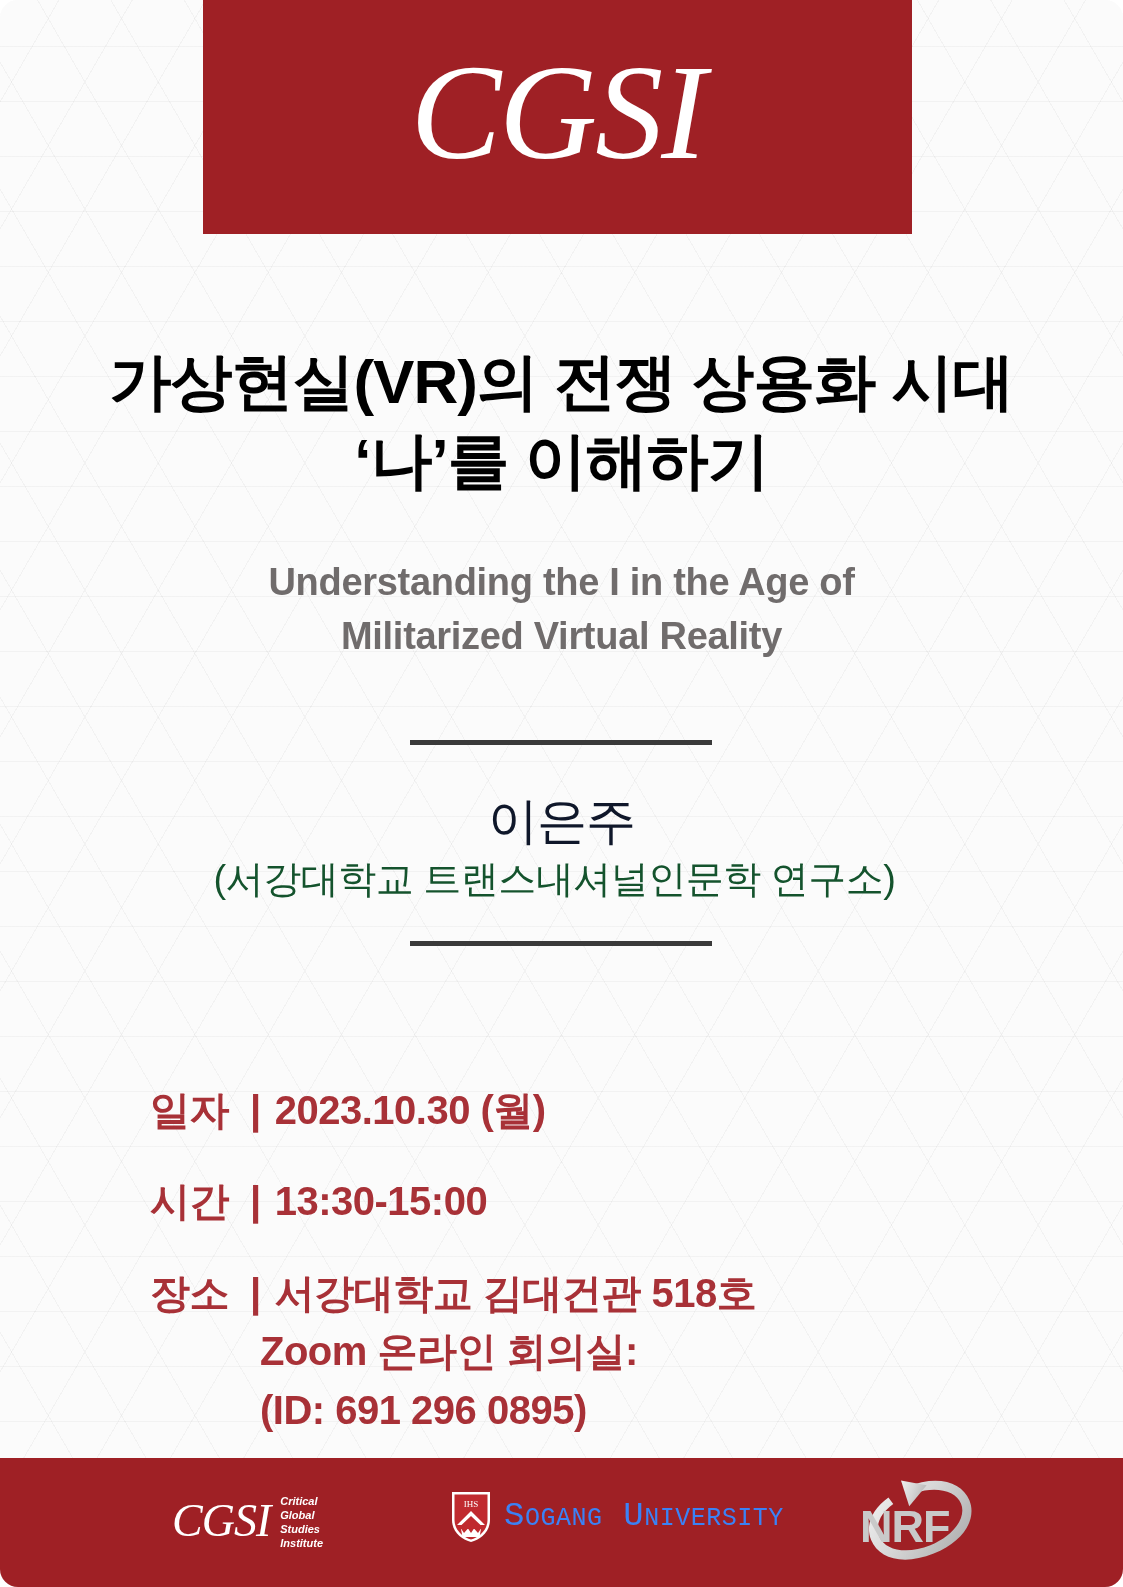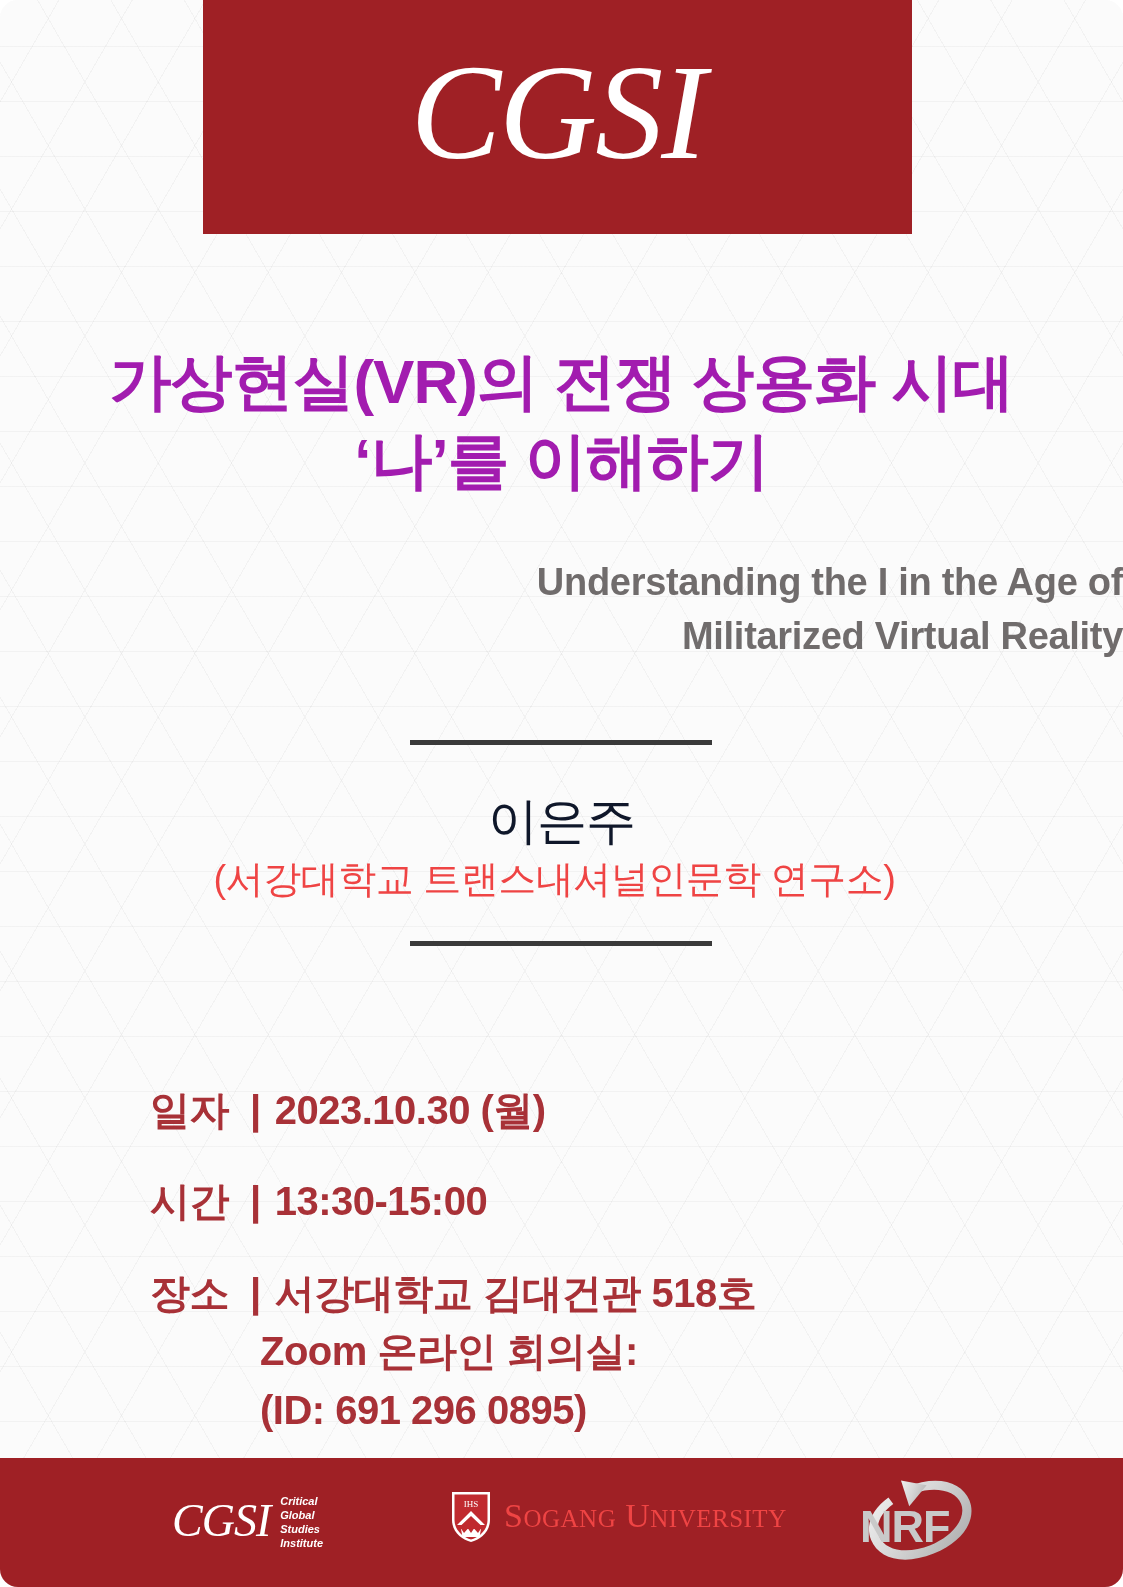--- a/index.html
+++ b/index.html
@@ -61,34 +61,34 @@
 
   
   #title-block {
     position: absolute;
     left: 0;
     top: 342px;
     width: 1123px;
     text-align: center;
   }
   .title-line {
-    color: #a21caf;
+    color: #000000;
     font-weight: 700;
     font-size: 62px;
     line-height: 1.28;
     letter-spacing: -1px;
   }
 
   
   #subtitle-block {
     position: absolute;
     left: 0;
     top: 556px;
     width: 1123px;
-    text-align: right;
+    text-align: center;
   }
   .subtitle-line {
     color: #706c6c;
     font-weight: 700;
     font-size: 38px;
     line-height: 1.42;
     letter-spacing: -0.3px;
   }
 
   
@@ -112,21 +112,21 @@
     font-weight: 400;
     font-size: 50px;
     letter-spacing: -1px;
   }
   #speaker-affiliation {
     position: absolute;
     left: 0;
     top: 854px;
     width: 1109px;
     text-align: center;
-    color: #ef4444;
+    color: #14532d;
     font-weight: 400;
     font-size: 38px;
     letter-spacing: -0.5px;
   }
 
   
   #details-block {
     position: absolute;
     left: 150px;
     top: 1048px;
@@ -191,22 +191,22 @@
   
   #footer-sogang { left: 450px; top: 1490px; }
   #sogang-shield {
     position: relative;
     width: 42px;
     height: 54px;
     margin-right: 12px;
   }
   #sogang-shield svg { display: block; }
   #sogang-wordmark {
-    color: #ef4444;
-    font-family: Liberation Serif, serif;
+    color: #3b82f6;
+    font-family: Liberation Mono, monospace;
     font-size: 34px;
     line-height: 1;
     letter-spacing: 0.5px;
     padding-bottom: 2px;
   }
   #sogang-wordmark .sc { font-size: 25px; }
 
   
   #footer-nrf { left: 856px; top: 1474px; width: 130px; height: 96px; }
   #nrf-inner { position: relative; width: 130px; height: 96px; }

